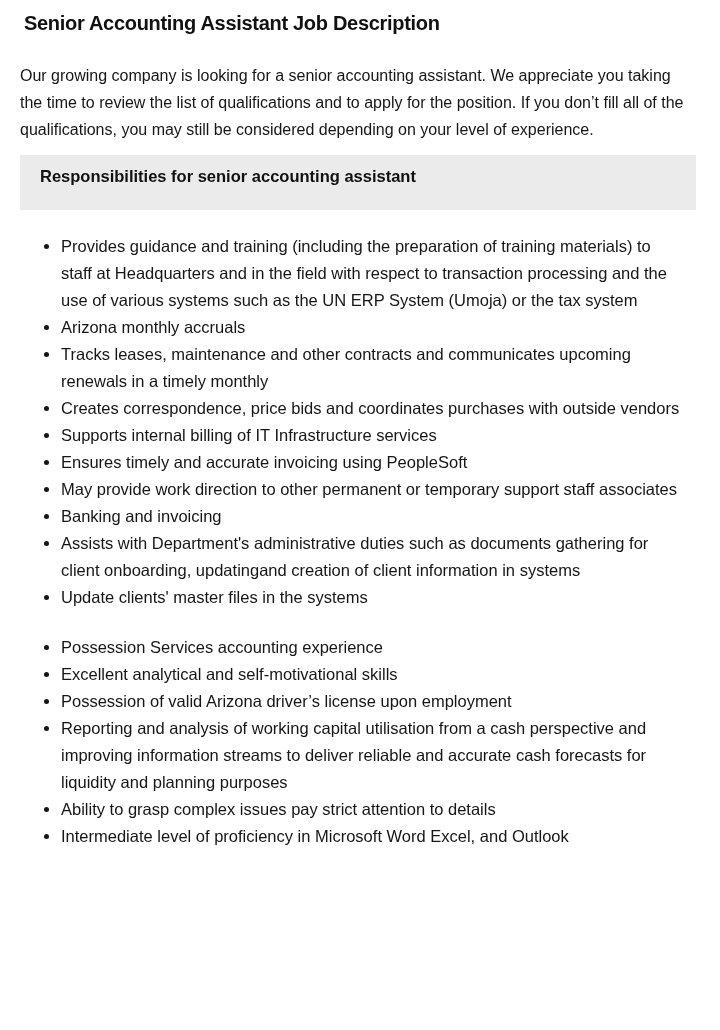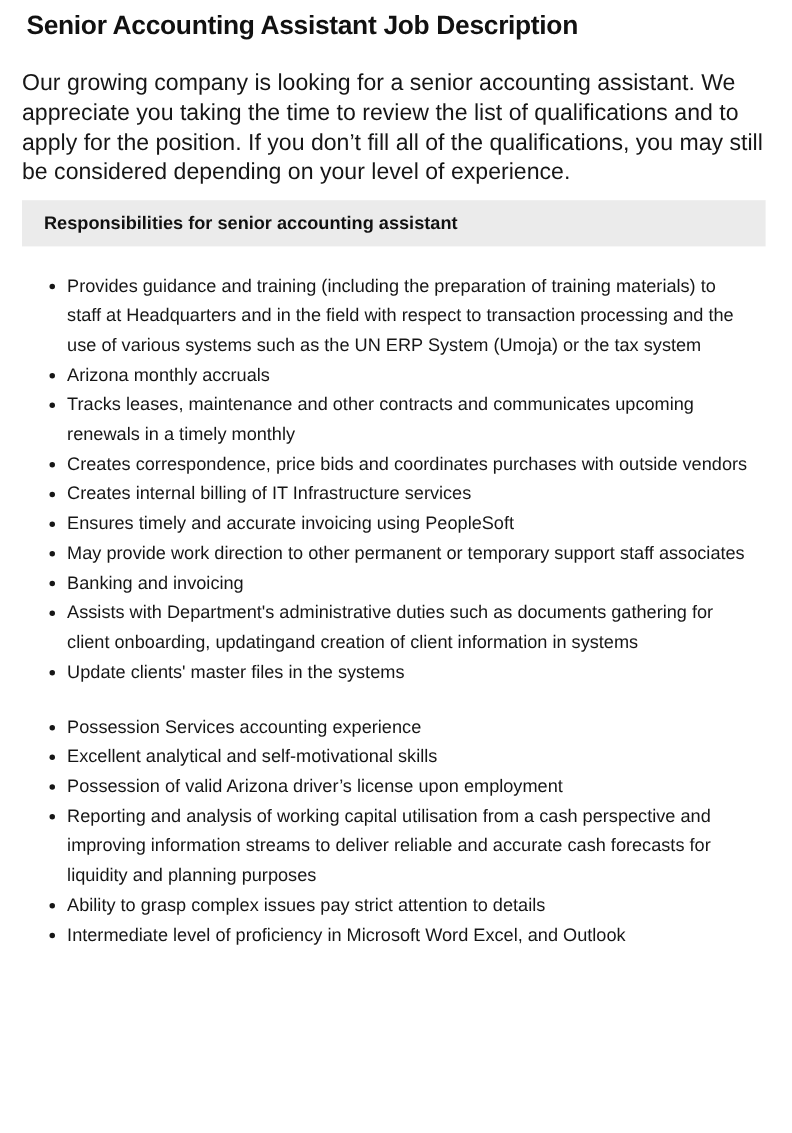--- a/index.html
+++ b/index.html
@@ -17,36 +17,36 @@
   }
   .page {
     padding: 0 24px 0 20px;
     box-sizing: border-box;
     width: 720px;
   }
   .page-title {
     margin: 0;
     padding-top: 8px;
     padding-left: 4px;
-    font-size: 24px;
+    font-size: 20px;
     line-height: 31px;
     font-weight: 700;
     letter-spacing: -0.3px;
     color: #111111;
   }
   .intro {
     margin: 23px 0 0 0;
-    font-size: 21px;
+    font-size: 16px;
     line-height: 27px;
     color: #161616;
   }
   .section-header {
     margin-top: 12px;
     background: #ebebeb;
-    padding: 11px 16px 11px 20px;
+    padding: 11px 16px 24px 20px;
     font-size: 16.5px;
     line-height: 20px;
     font-weight: 700;
     color: #111111;
   }
   .section-header.second {
     margin-top: 15px;
   }
   ul.bullet-list {
     margin: 23px 16px 0 0;
@@ -69,21 +69,21 @@
 
   <p class="intro">Our growing company is looking for a senior accounting assistant. We appreciate you taking the time to review the list of qualifications and to apply for the position. If you don’t fill all of the qualifications, you may still be considered depending on your level of experience.</p>
 
   <div class="section-header">Responsibilities for senior accounting assistant</div>
 
   <ul class="bullet-list">
       <li>Provides guidance and training (including the preparation of training materials) to staff at Headquarters and in the field with respect to transaction processing and the use of various systems such as the UN ERP System (Umoja) or the tax system</li>
       <li>Arizona monthly accruals</li>
       <li>Tracks leases, maintenance and other contracts and communicates upcoming renewals in a timely monthly</li>
       <li>Creates correspondence, price bids and coordinates purchases with outside vendors</li>
-      <li>Creates internal billing of IT Infrastructure services</li>
+      <li>Supports internal billing of IT Infrastructure services</li>
       <li>Ensures timely and accurate invoicing using PeopleSoft</li>
       <li>May provide work direction to other permanent or temporary support staff associates</li>
       <li>Banking and invoicing</li>
       <li>Assists with Department's administrative duties such as documents gathering for client onboarding, updatingand creation of client information in systems</li>
       <li>Update clients' master files in the systems</li>
     </ul>
 
 
   <ul class="bullet-list">
       <li>Possession Services accounting experience</li>

